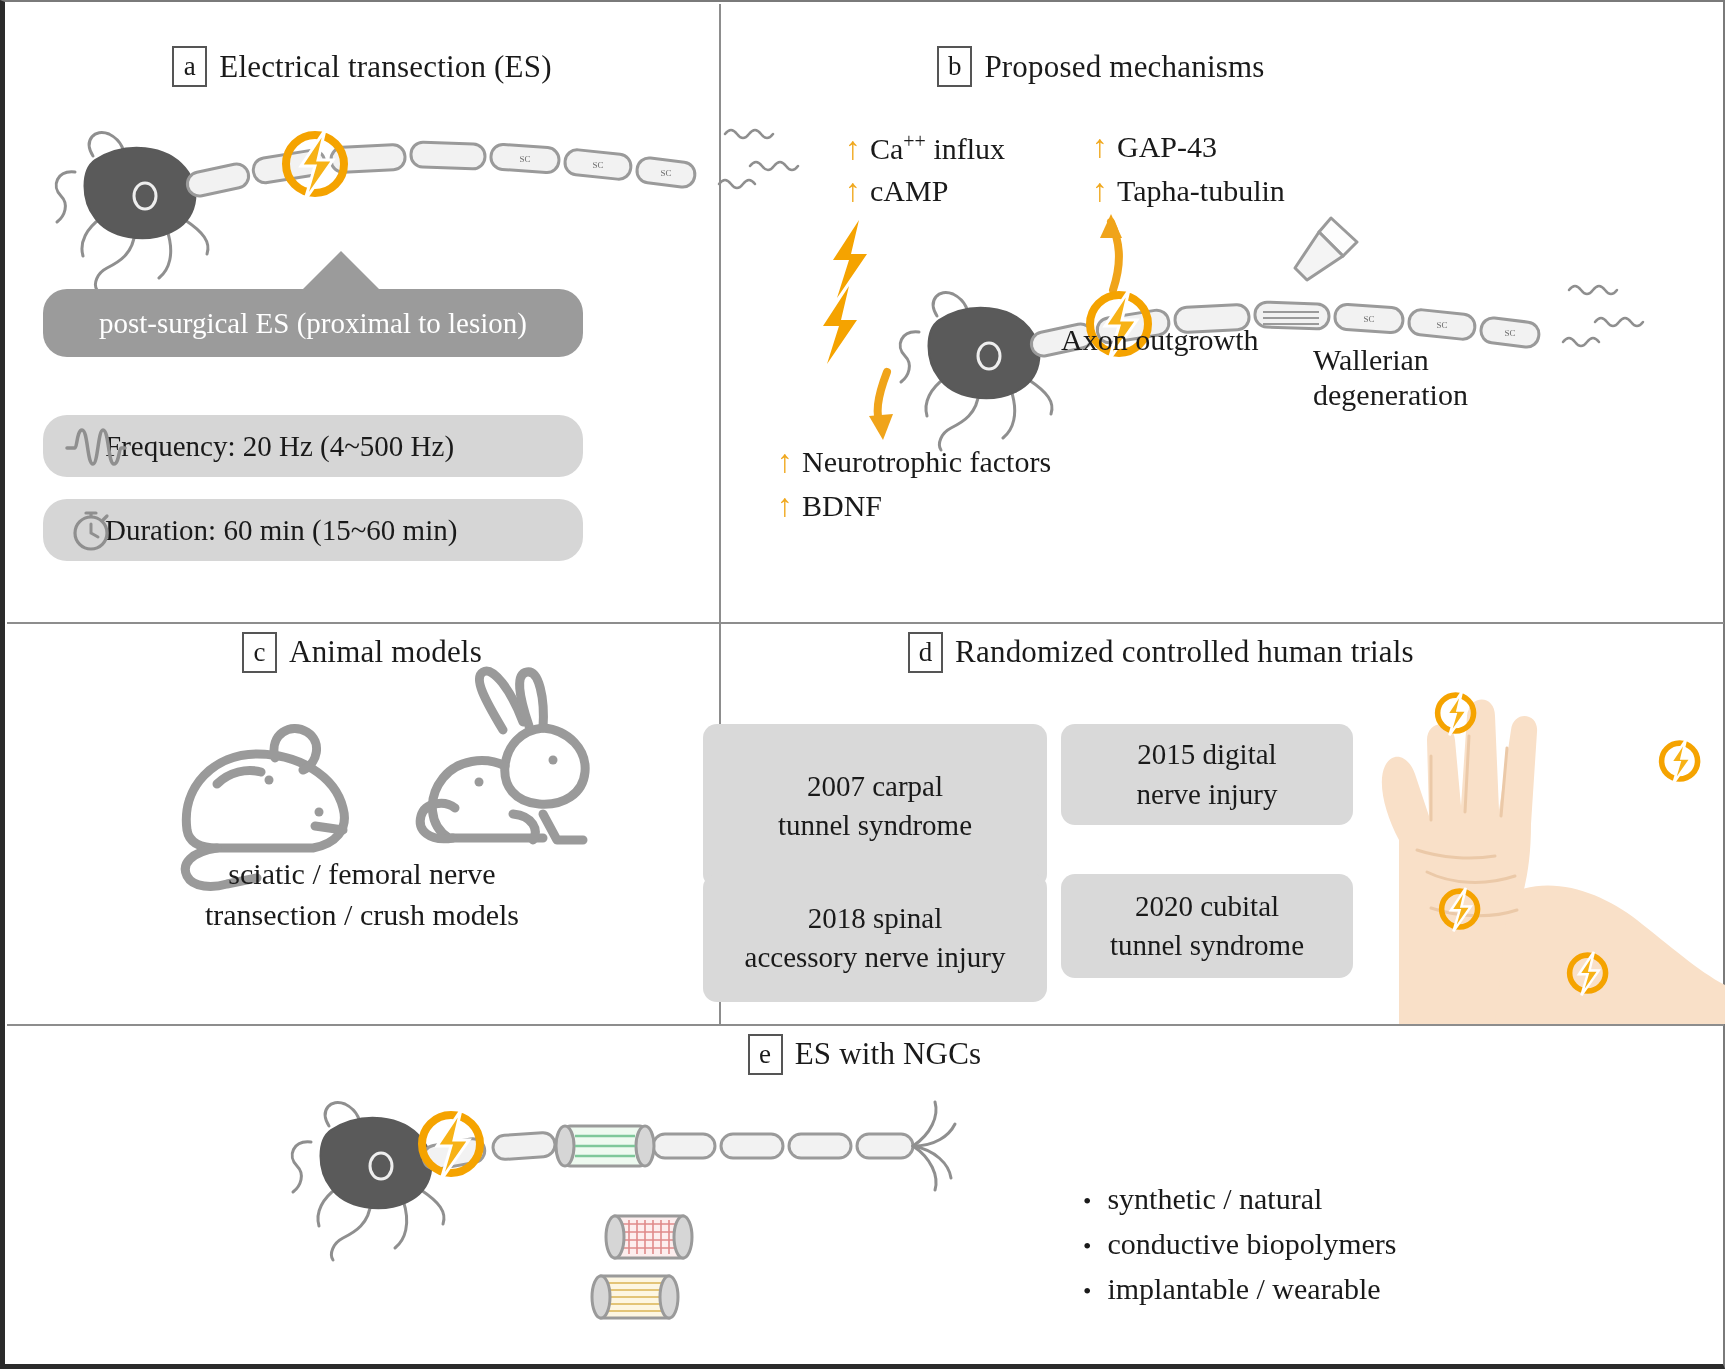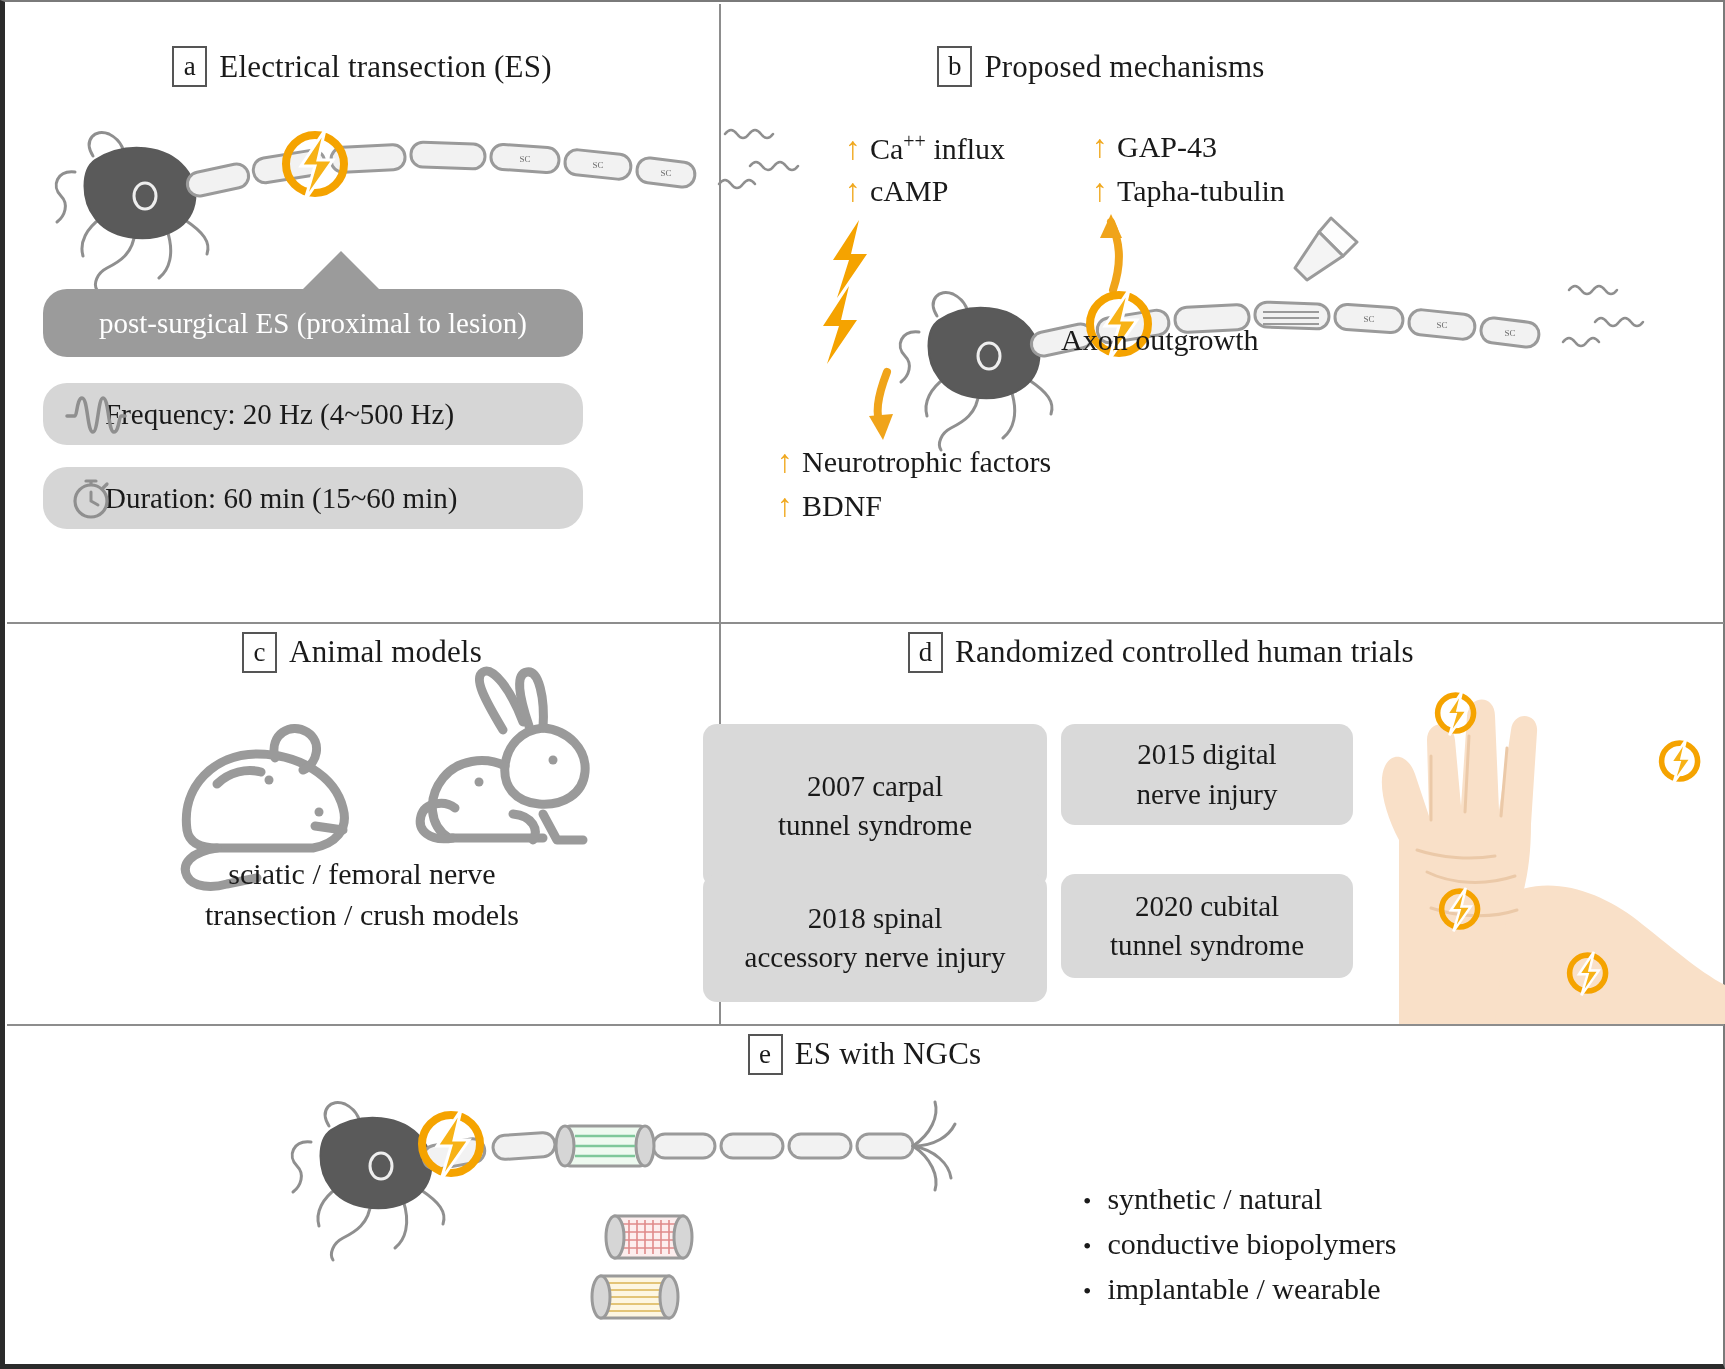--- a/index.html
+++ b/index.html
@@ -13,21 +13,21 @@
   .ptitle{display:flex;align-items:center;justify-content:center;gap:12px;
           font-size:31px;letter-spacing:.2px;white-space:nowrap;}
   .plabel{display:inline-flex;align-items:center;justify-content:center;
           width:31px;height:37px;border:2px solid #555;font-size:27px;line-height:1;
           background:#fff;font-family:"Liberation Serif",serif;}
   .ptext{font-size:31px;}
   
   .bar{position:absolute;box-sizing:border-box;border-radius:24px;display:flex;
        align-items:center;font-size:29px;}
   .bar-dark{background:#9b9b9b;color:#ffffff;justify-content:center;}
-  .bar-light{background:#d6d6d6;color:#1a1a1a;padding-left:62px;gap:26px;}
+  .bar-light{background:#d6d6d6;color:#1a1a1a;padding-left:62px;gap:26px;margin-top:32px;}
   .pointer{position:absolute;width:0;height:0;border-left:38px solid transparent;
            border-right:38px solid transparent;border-bottom:38px solid #9b9b9b;}
   
   .mech{position:absolute;font-size:30px;display:flex;align-items:baseline;gap:9px;white-space:nowrap;}
   .up{color:#f0a81e;font-size:32px;font-weight:bold;line-height:1;}
   .sup{font-size:20px;vertical-align:super;}
   .plain{position:absolute;font-size:30px;white-space:nowrap;line-height:1.18;}
   
   .tbox{position:absolute;box-sizing:border-box;background:#d9d9d9;border-radius:14px;
         display:flex;flex-direction:column;align-items:center;justify-content:center;
@@ -198,20 +198,24 @@
 
       <g fill="none" stroke="#8f8f8f" stroke-width="2.5" stroke-linecap="round">
         <path d="M798 78 q6 -8 12 0 q6 8 12 0 q6 -8 12 0 q6 8 12 0"></path>
         <path d="M824 110 q6 -8 12 0 q6 8 12 0 q6 -8 12 0 q6 8 12 0"></path>
         <path d="M792 130 q6 -8 12 0 q6 8 12 0 q6 -8 12 0"></path>
       </g>
     </svg>
 
     <div class="plain" style="left:340px;top:320px;">Axon outgrowth</div>
 
+    <div class="plain" style="left:592px;top:340px;">
+      <div>Wallerian</div>
+      <div>degeneration</div>
+    </div>
 
     <div class="mech" style="left:56px;top:443px;">
       <span class="up">↑</span>
       <span>Neurotrophic factors</span>
     </div>
     <div class="mech" style="left:56px;top:487px;">
       <span class="up">↑</span>
       <span>BDNF</span>
     </div>
   </div>

